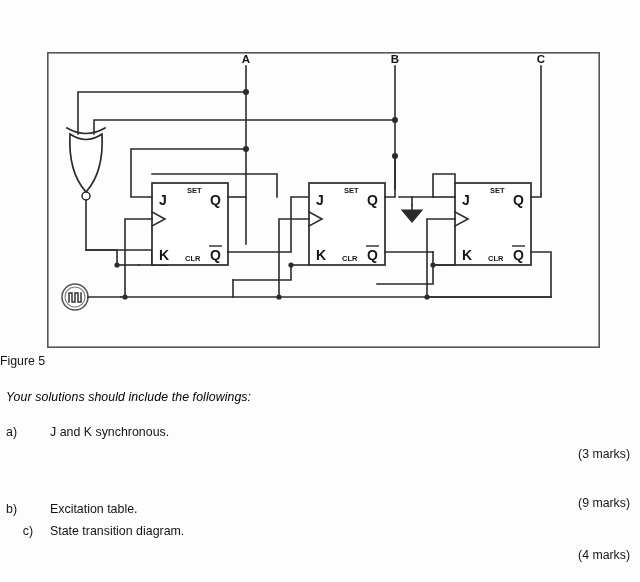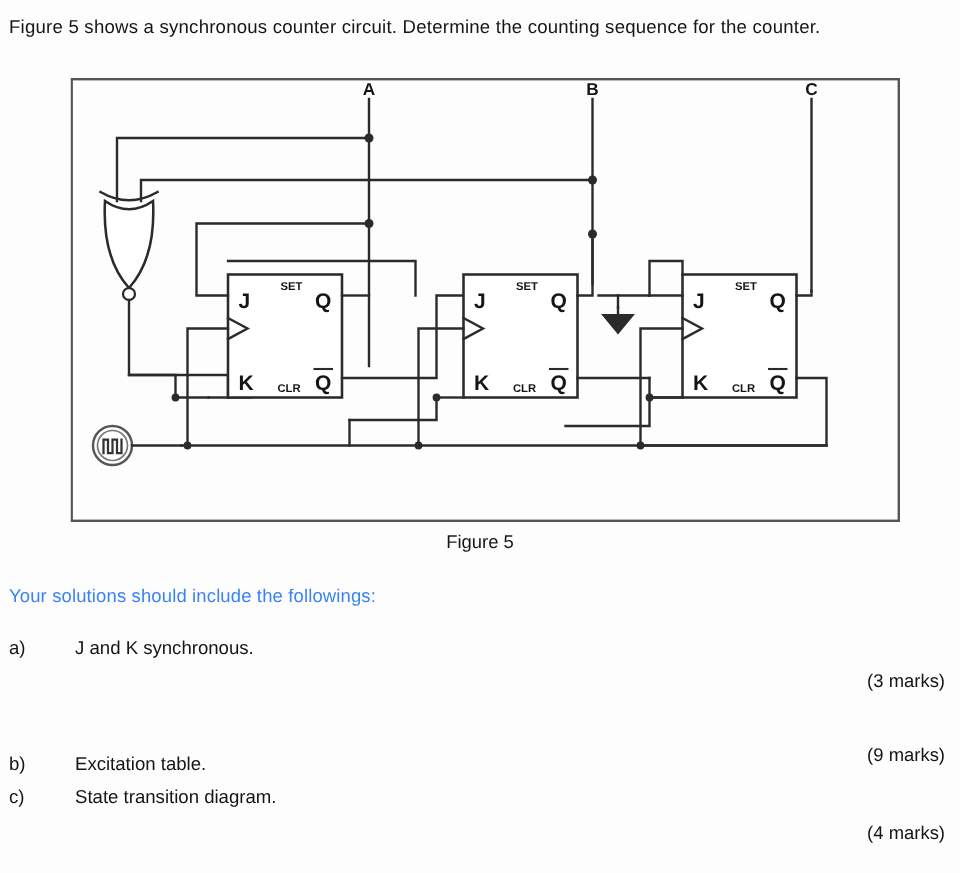--- a/index.html
+++ b/index.html
@@ -34,32 +34,32 @@
     letter-spacing: 0.15px;
     color: #151515;
     text-align: justify;
   }
 
   .figure-caption {
     position: absolute;
     left: 0;
     top: 354px;
     width: 640px;
-    text-align: center;
     font-size: 12.3px;
     color: #161616;
   }
 
   .solutions-line {
     position: absolute;
     left: 6px;
     top: 390px;
     font-size: 12.3px;
-    color: #3b82f6;
+    color: #000000;
     letter-spacing: 0.1px;
+    font-style: italic;
   }
 
   .item {
     position: absolute;
     left: 6px;
     font-size: 12.4px;
     color: #151515;
   }
   .item .lab {
     display: inline-block;
@@ -70,21 +70,21 @@
     right: 10px;
     font-size: 12.3px;
     color: #151515;
     margin-left: 20px;
   }
 
   #item-a { top: 425px; }
   #marks-a { top: 447px; }
   #item-b { top: 502px; }
   #marks-b { top: 496px; }
-  #item-c { top: 524px; }
+  #item-c { top: 524px; text-align: center; }
   #marks-c { top: 548px; text-align: center; }
 
   
   #figure-box {
     position: absolute;
     left: 47px;
     top: 52px;
     width: 553px;
     height: 296px;
   }
@@ -92,21 +92,20 @@
     display: block;
     width: 553px;
     height: 296px;
   }
 </style>
 </head>
 <body>
 
 <div id="page">
 
-  <div class="qtext">Figure 5 shows a synchronous counter circuit.  Determine the counting sequence for the counter.</div>
 
   <div id="figure-box">
     <svg id="circuit-svg" viewBox="0 0 553 296" xmlns="http://www.w3.org/2000/svg">
       <g fill="none" stroke="#2b2b2b" stroke-width="1.6" stroke-linecap="square" stroke-linejoin="miter">
 
         <rect x="0.8" y="0.8" width="551.4" height="294.4" stroke="#555" stroke-width="1.6"></rect>
 
         <line x1="199" y1="14" x2="199" y2="192"></line>
         <line x1="348" y1="14" x2="348" y2="137"></line>
         <line x1="494" y1="14" x2="494" y2="142"></line>

